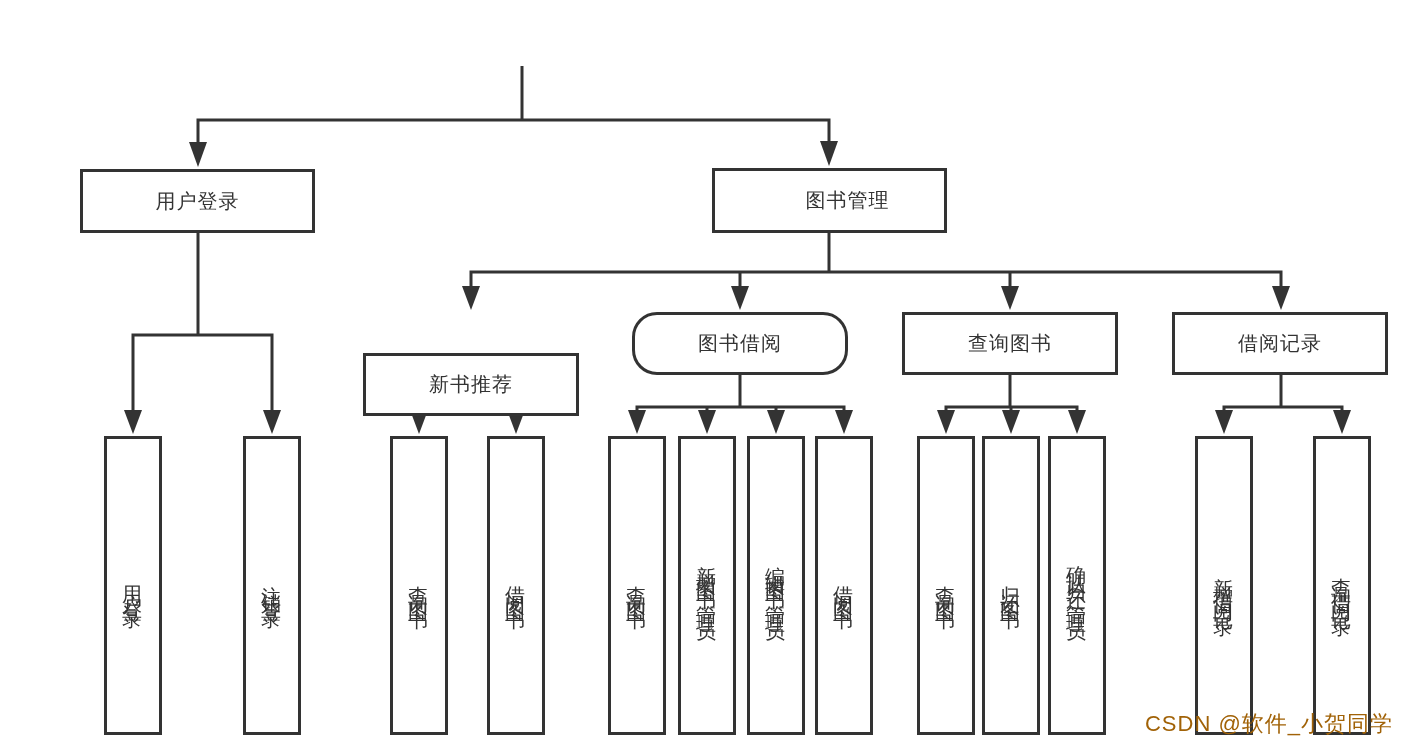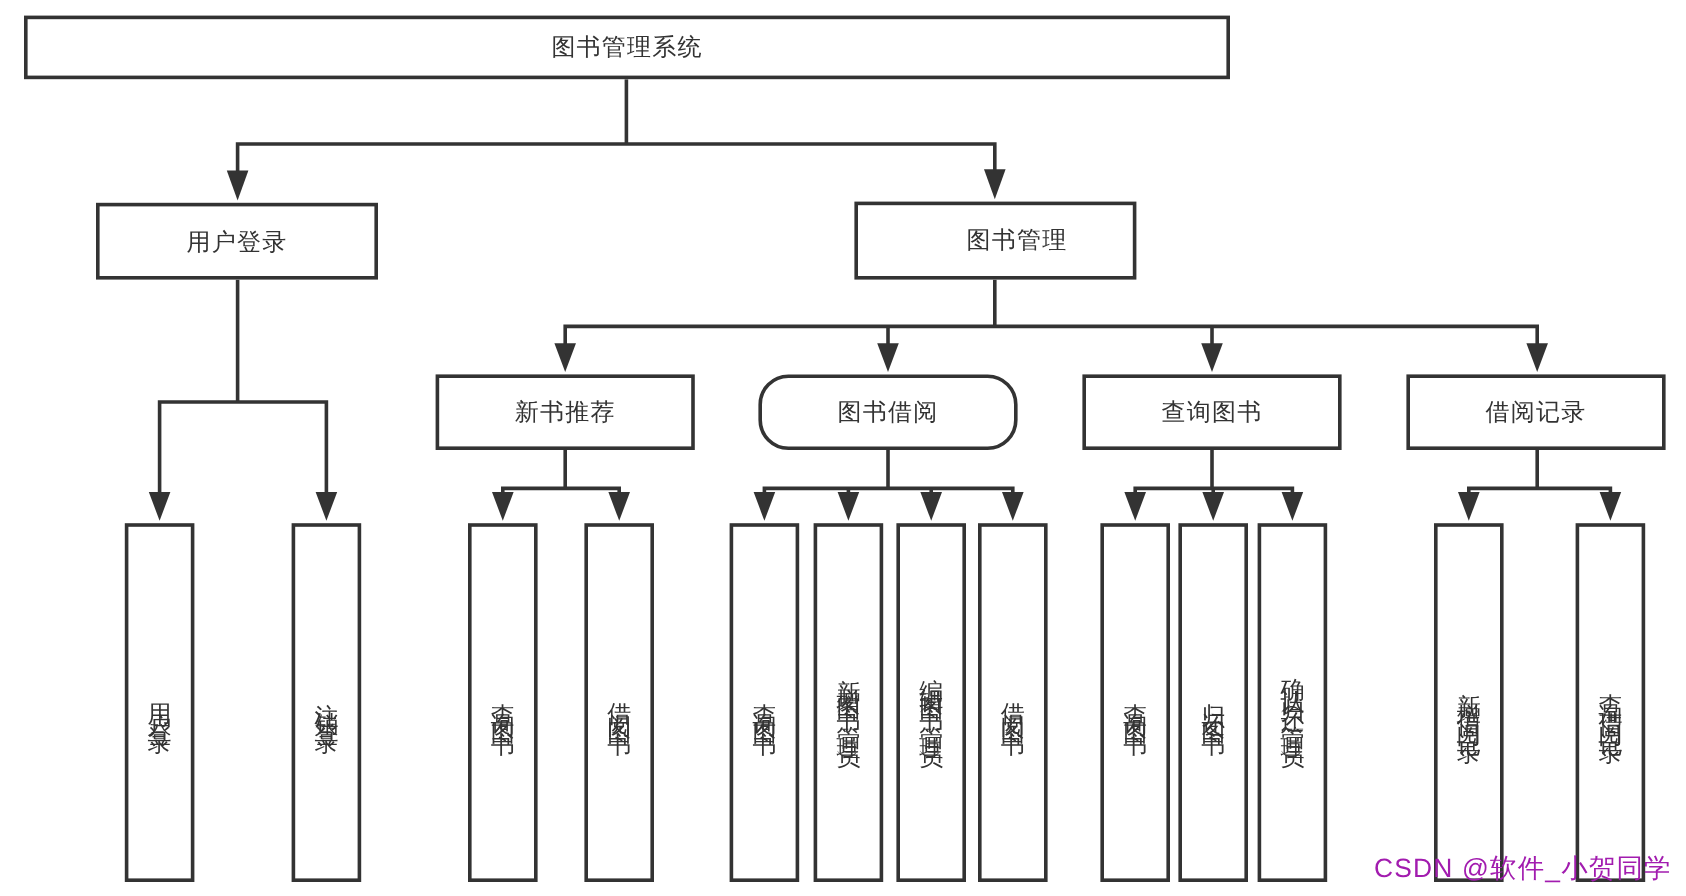--- a/index.html
+++ b/index.html
@@ -27,21 +27,21 @@
     justify-content: center;
     font-size: 20px;
     letter-spacing: 1px;
     color: #333333;
   }
   .node-root   { left: 20px;  top: 13px;  width: 1005px; height: 53px; }
   .node-l2     { top: 169px; width: 235px; height: 64px; }
   .node-l2a    { left: 80px; }
   .node-l2b    { left: 712px; top: 168px; height: 65px; padding-left: 36px; }
   .node-l3     { top: 312px; width: 216px; height: 63px; }
-  .node-l3a    { left: 363px; }
+  .node-l3a    { left: 363px; margin-top: 41px; }
   .node-l3b    { left: 632px; border-radius: 25px; }
   .node-l3c    { left: 902px; }
   .node-l3d    { left: 1172px; }
   .leaf {
     position: absolute;
     top: 436px;
     width: 58px;
     height: 299px;
     box-sizing: border-box;
     border: 3px solid #333333;
@@ -54,21 +54,21 @@
     font-size: 20px;
     letter-spacing: 8px;
     color: #333333;
     white-space: nowrap;
   }
   .watermark {
     position: absolute;
     right: 12px;
     bottom: 8px;
     font-size: 22px;
-    color: #a21caf;
+    color: #a16207;
     letter-spacing: 1px;
     z-index: 5;
   }
 </style>
 </head>
 <body>
 
 <div class="stage">
 
   <svg class="connectors" viewBox="0 0 1405 747" xmlns="http://www.w3.org/2000/svg">
@@ -119,23 +119,20 @@
       <polygon points="767,410 785,410 776,434"></polygon>
       <polygon points="835,410 853,410 844,434"></polygon>
       <polygon points="937,410 955,410 946,434"></polygon>
       <polygon points="1002,410 1020,410 1011,434"></polygon>
       <polygon points="1068,410 1086,410 1077,434"></polygon>
       <polygon points="1215,410 1233,410 1224,434"></polygon>
       <polygon points="1333,410 1351,410 1342,434"></polygon>
     </g>
   </svg>
 
-  <div class="node node-root">
-    <span>图书管理系统</span>
-  </div>
 
   <div class="node node-l2 node-l2a">
     <span>用户登录</span>
   </div>
   <div class="node node-l2 node-l2b">
     <span>图书管理</span>
   </div>
 
   <div class="node node-l3 node-l3a">
     <span>新书推荐</span>

